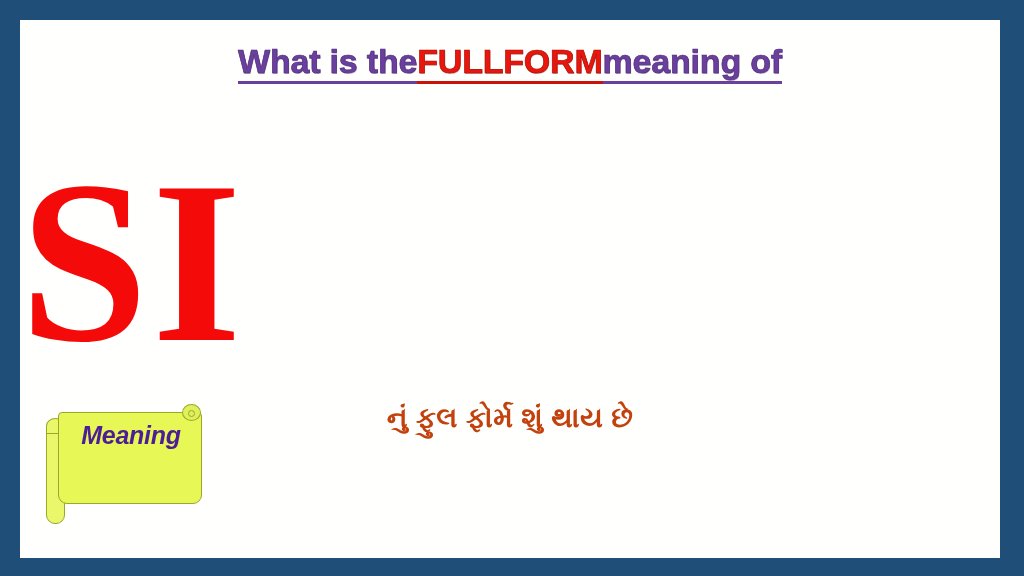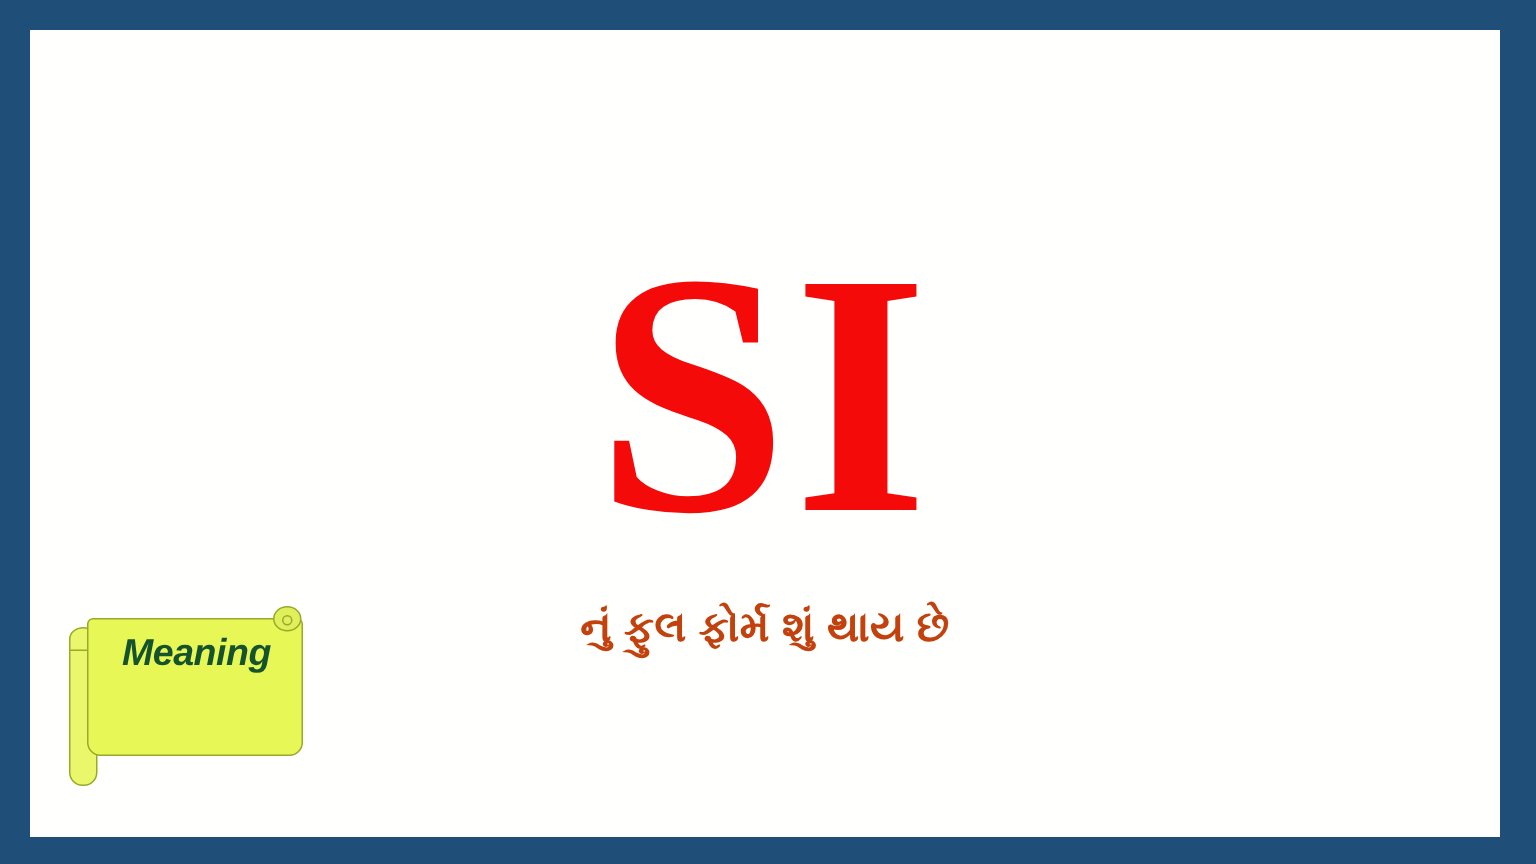--- a/index.html
+++ b/index.html
@@ -72,21 +72,20 @@
   }
   .hl-seg.purple .hl-rule { background: #6a3f9e; }
   .hl-seg.red .hl-rule    { background: #cc1208; }
 
   
   #abbr {
     position: absolute;
     left: 0;
     right: 0;
     top: 128px;
-    text-align: center;
     font-family: "Liberation Serif", "DejaVu Serif", serif;
     font-weight: bold;
     font-size: 230px;
     line-height: 1;
     color: #f50a0a;
     letter-spacing: 4px;
   }
 
   
   #subtitle {
@@ -177,40 +176,45 @@
     top: 18px;
     width: 138px;
     text-align: center;
     font-style: italic;
     font-weight: bold;
     line-height: 1.22;
   }
   #logo-line1 {
     display: block;
     font-size: 25px;
-    color: #14532d;
+    color: #4c1d95;
     letter-spacing: -0.3px;
   }
   #logo-line2 {
     display: block;
     font-size: 24px;
     letter-spacing: -0.3px;
   }
   .logo-in { color: #4a3b0d; }
   .logo-guj {
     color: #f01a14;
     font-family: "Liberation Sans", "DejaVu Sans", sans-serif;
   }
 </style>
 </head>
 <body>
 
 <div id="poster">
   <div id="canvas">
 
+    <div id="headline">
+      <span class="hl-inner">
+        <span class="hl-seg purple"><span class="hl-purple">What is the </span><span class="hl-rule"></span></span><span class="hl-seg red"><span class="hl-red">FULLFORM</span><span class="hl-rule"></span></span><span class="hl-seg purple"><span class="hl-purple"> meaning of</span><span class="hl-rule"></span></span>
+      </span>
+    </div>
 
     <div id="abbr">SI</div>
 
     <div id="subtitle">નું ફુલ ફોર્મ શું થાય છે</div>
 
     <div id="logo">
       <div class="scroll-tail" id="tail-left"></div>
       <div id="curl-left"></div>
       <div id="banner-body"></div>
       <div id="curl-right"></div>

